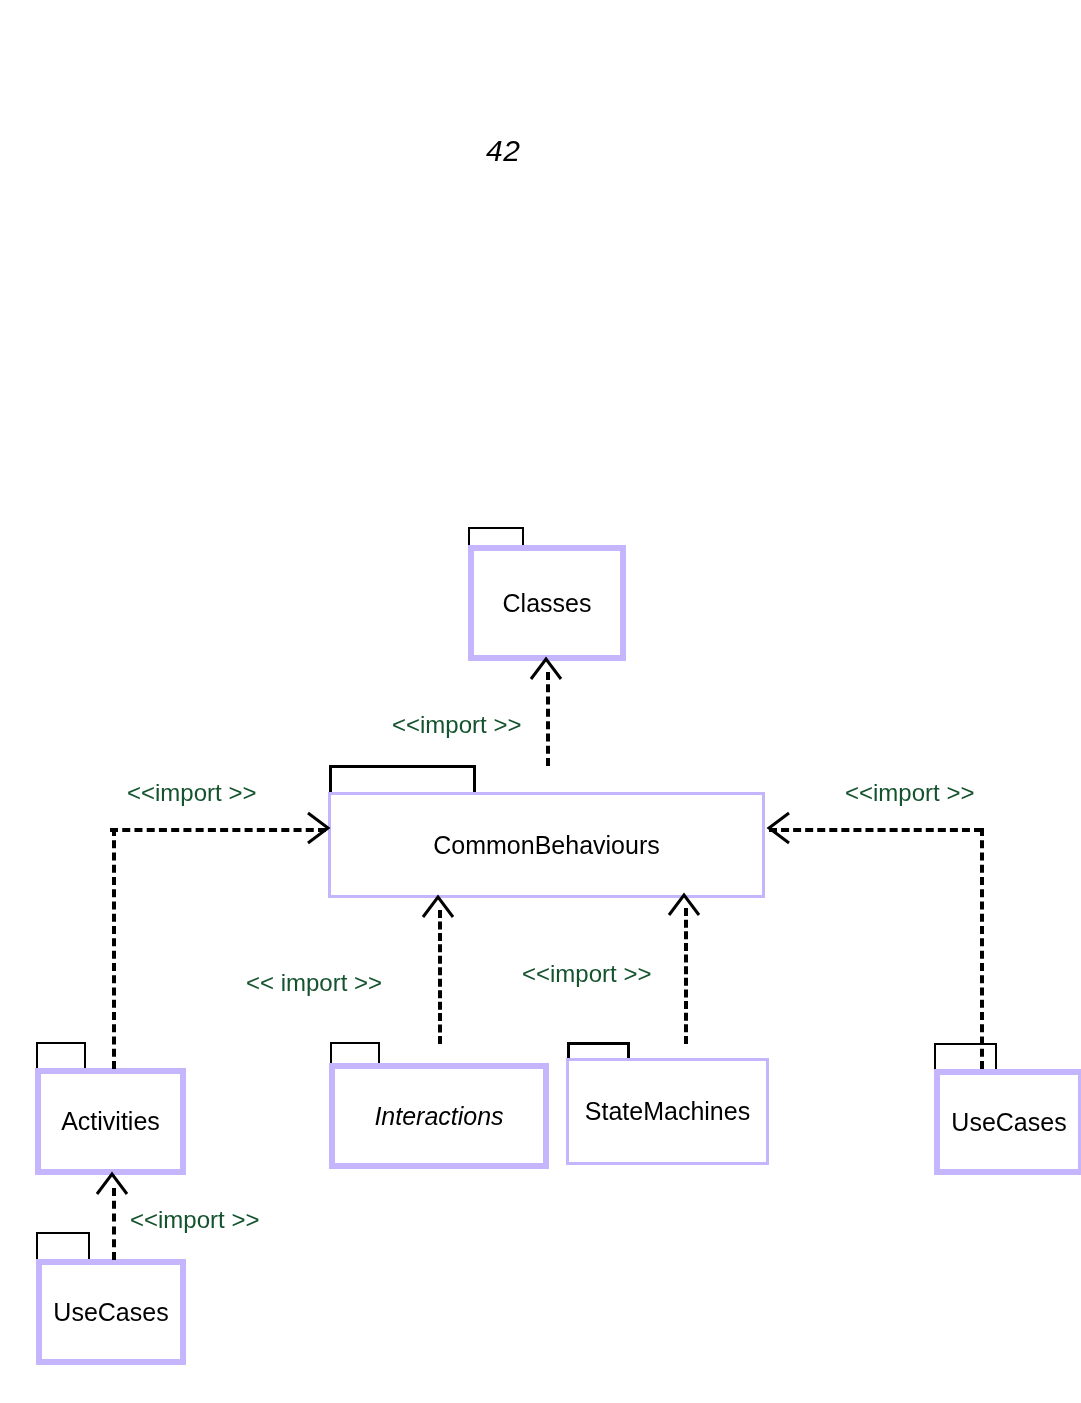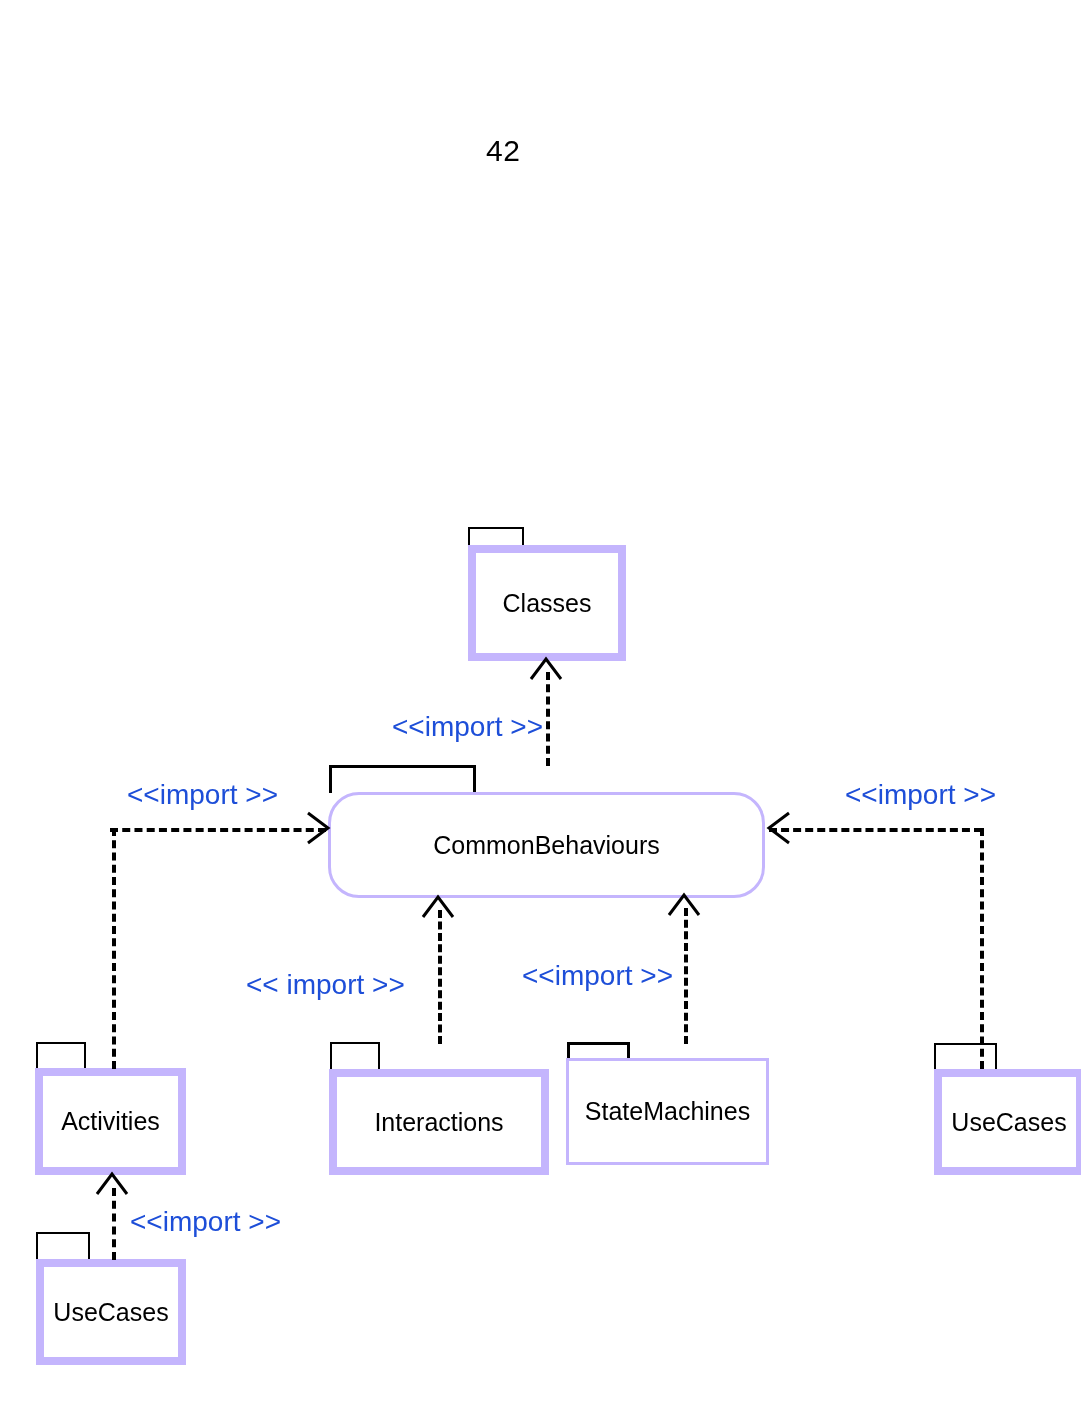--- a/index.html
+++ b/index.html
@@ -27,40 +27,41 @@
     text-align: center;
     font-size: 30px;
     letter-spacing: 0.5px;
     color: #000;
   }
   
   #page-number {
     text-align: left;
     left: 486px;
     width: auto;
+    font-style: italic;
   }
 
   .pkg {
     position: absolute;
     box-sizing: border-box;
   }
   .pkg .tab {
     position: absolute;
     box-sizing: border-box;
     background: #ffffff;
     border: 2px solid #000;
     border-bottom: none;
     left: 0;
     top: 0;
   }
   .pkg .body {
     position: absolute;
     box-sizing: border-box;
     background: #ffffff;
-    border: 8px solid #c4b5fd;
+    border: 6px solid #c4b5fd;
     display: flex;
     align-items: center;
     justify-content: center;
     left: 0;
   }
   .pkg .label {
     font-size: 25px;
     color: #000;
     white-space: nowrap;
     line-height: 1;
@@ -80,57 +81,57 @@
   }
   .edge.h {
     border-top: 4px dashed #000;
     height: 0;
   }
   
   .ahead { position: absolute; }
 
   .stereo {
     position: absolute;
-    font-size: 28px;
-    color: #1d4ed8;
+    font-size: 24px;
+    color: #14532d;
     white-space: nowrap;
     line-height: 1;
   }
 </style>
 </head>
 <body>
 
 <div id="page">
 
   <div id="page-number">42</div>
 
   <div class="pkg" style="left:468px; top:527px; width:158px; height:134px;">
     <div class="tab" style="width:56px; height:19px;"></div>
     <div class="body" style="top:18px; width:158px; height:116px;">
       <span class="label">Classes</span>
     </div>
   </div>
 
   <div class="pkg thick" style="left:328px; top:765px; width:437px; height:133px;">
     <div class="tab" style="left:1px; width:147px; height:28px;"></div>
-    <div class="body" style="top:27px; width:437px; height:106px;border-radius:31px;">
+    <div class="body" style="top:27px; width:437px; height:106px;">
       <span class="label">CommonBehaviours</span>
     </div>
   </div>
 
   <div class="pkg" style="left:35px; top:1042px; width:151px; height:133px;">
     <div class="tab" style="left:1px; width:50px; height:27px;"></div>
     <div class="body" style="top:26px; width:151px; height:107px;">
       <span class="label">Activities</span>
     </div>
   </div>
 
   <div class="pkg" style="left:329px; top:1042px; width:220px; height:133px;">
     <div class="tab" style="left:1px; width:50px; height:27px;"></div>
-    <div class="body" style="top:27px; width:220px; height:106px;">
+    <div class="body" style="top:21px; width:220px; height:106px;font-style:italic;">
       <span class="label">Interactions</span>
     </div>
   </div>
 
   <div class="pkg medium" style="left:566px; top:1042px; width:203px; height:133px;">
     <div class="tab" style="left:1px; width:63px; height:27px;"></div>
     <div class="body" style="top:16px; width:203px; height:107px;">
       <span class="label">StateMachines</span>
     </div>
   </div>

